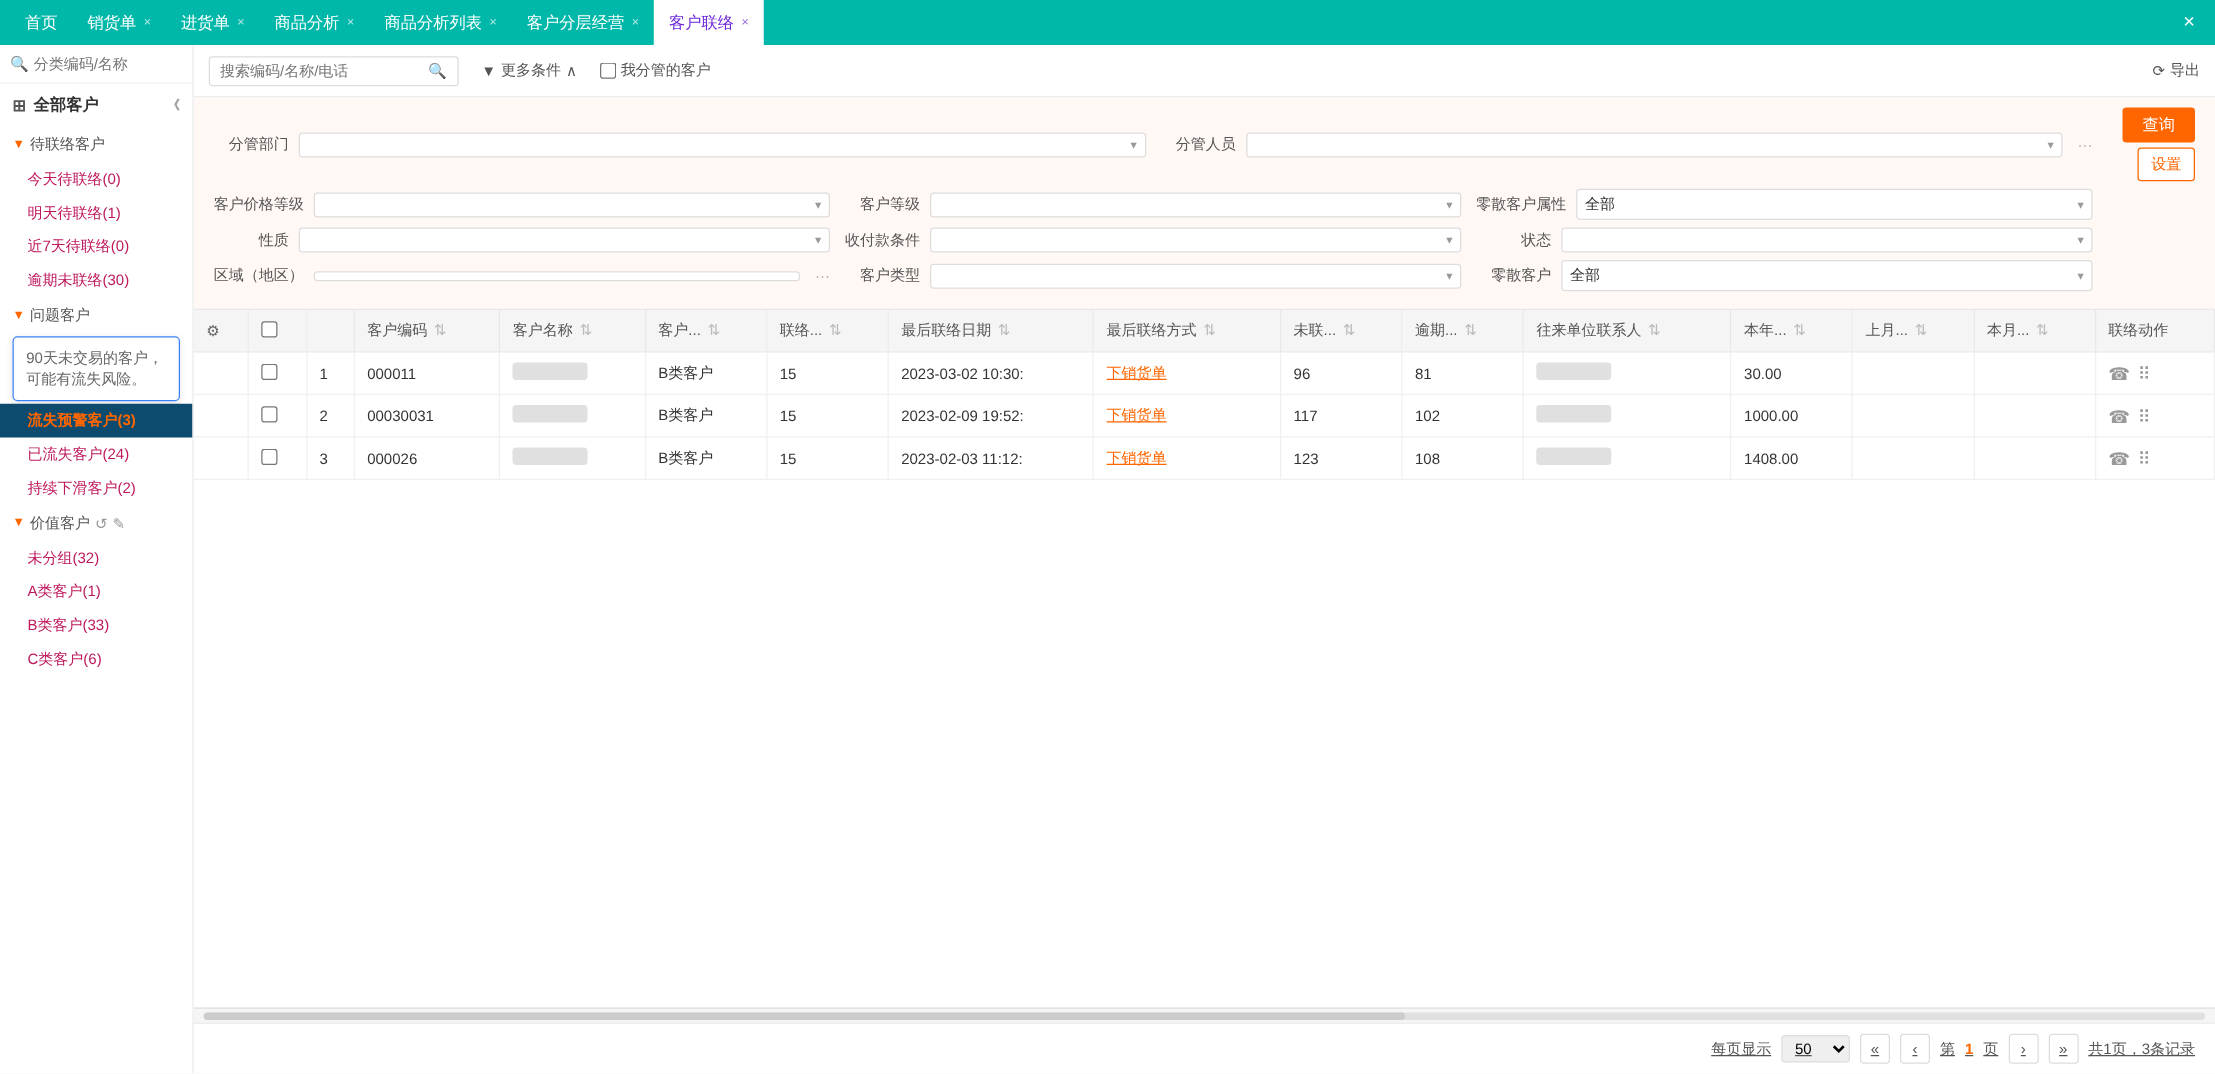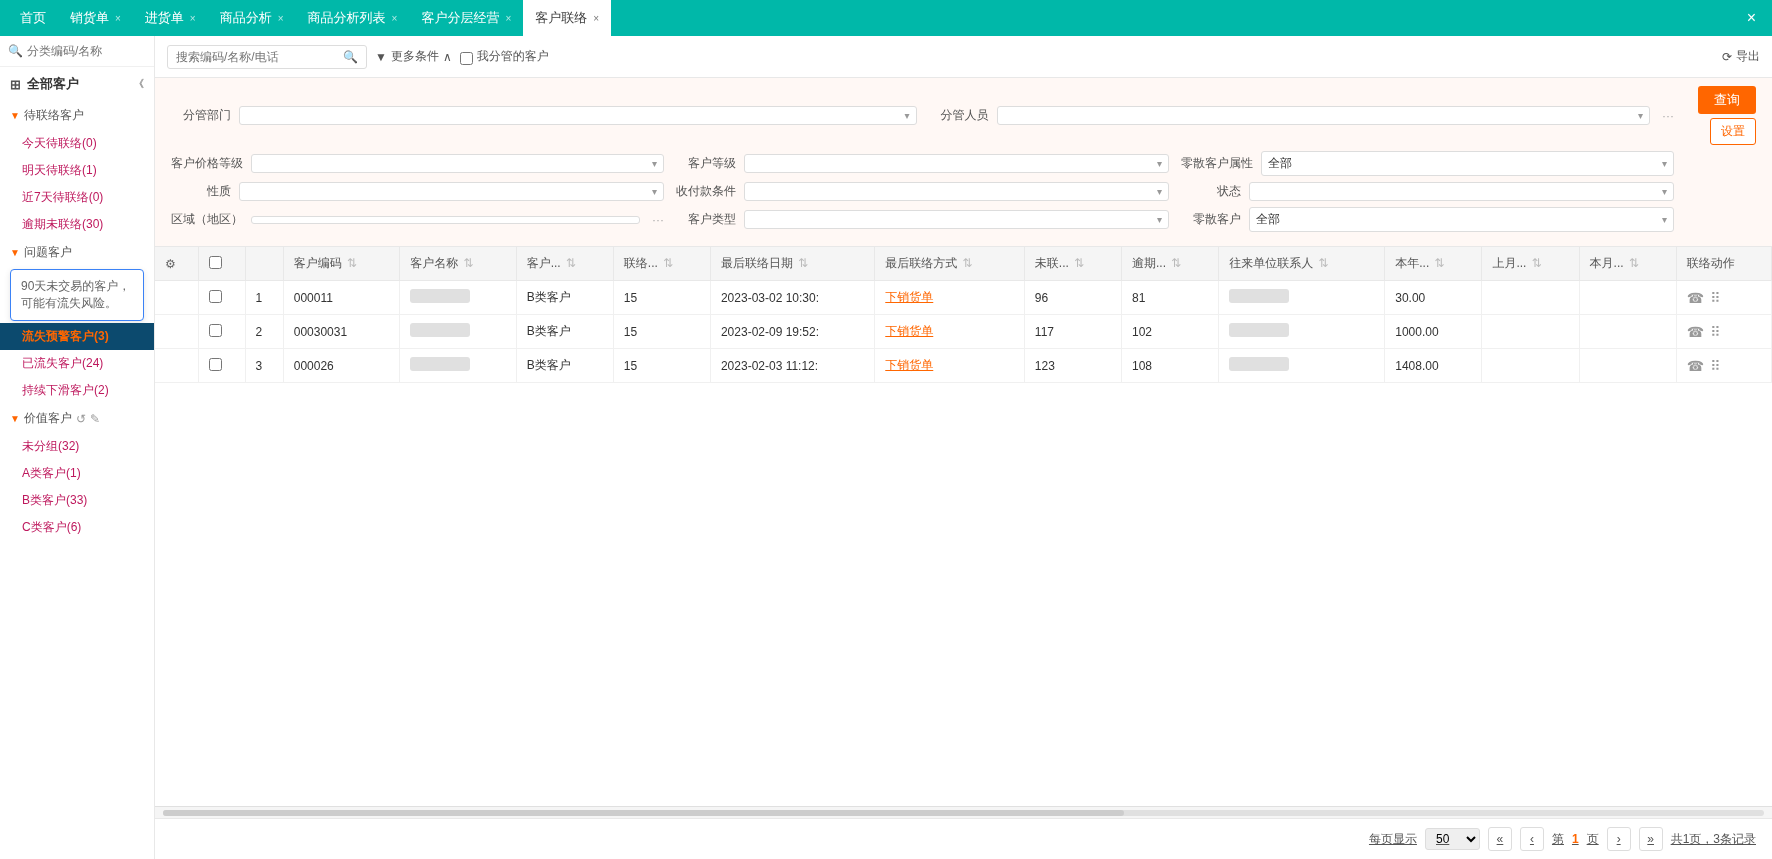--- a/index.html
+++ b/index.html
@@ -16,21 +16,21 @@
     }
     .nav-item {
       padding: 0 12px;
       height: 36px;
       display: flex;
       align-items: center;
       cursor: pointer;
       font-size: 13px;
       white-space: nowrap;
     }
-    .nav-item.active { background: white; color: #404040; }
+    .nav-item.active { background: white; color: #6d28d9; }
     .nav-item .close-x {
       margin-left: 6px;
       font-size: 10px;
       opacity: 0.7;
     }
     .nav-close-btn {
       margin-left: auto;
       cursor: pointer;
       font-size: 16px;
       padding: 0 8px;
@@ -116,20 +116,21 @@
       overflow: hidden;
       background: white;
     }
 
     
     .filter-bar {
       padding: 8px 12px;
       border-bottom: 1px solid #e8e8e8;
       display: flex;
       align-items: center;
+      gap: 10px;
       background: white;
     }
     .search-input-wrap {
       display: flex;
       align-items: center;
       border: 1px solid #ddd;
       border-radius: 3px;
       padding: 4px 8px;
       width: 200px;
     }
@@ -141,21 +142,21 @@
       align-items: center;
       gap: 4px;
       cursor: pointer;
       color: #555;
       font-size: 12px;
       padding: 4px 8px;
       border-radius: 3px;
     }
     .checkbox-label {
       display: flex;
-      align-items: flex-end;
+      align-items: center;
       gap: 4px;
       font-size: 12px;
       color: #555;
       cursor: pointer;
     }
     .export-btn {
       margin-left: auto;
       display: flex;
       align-items: center;
       gap: 4px;

